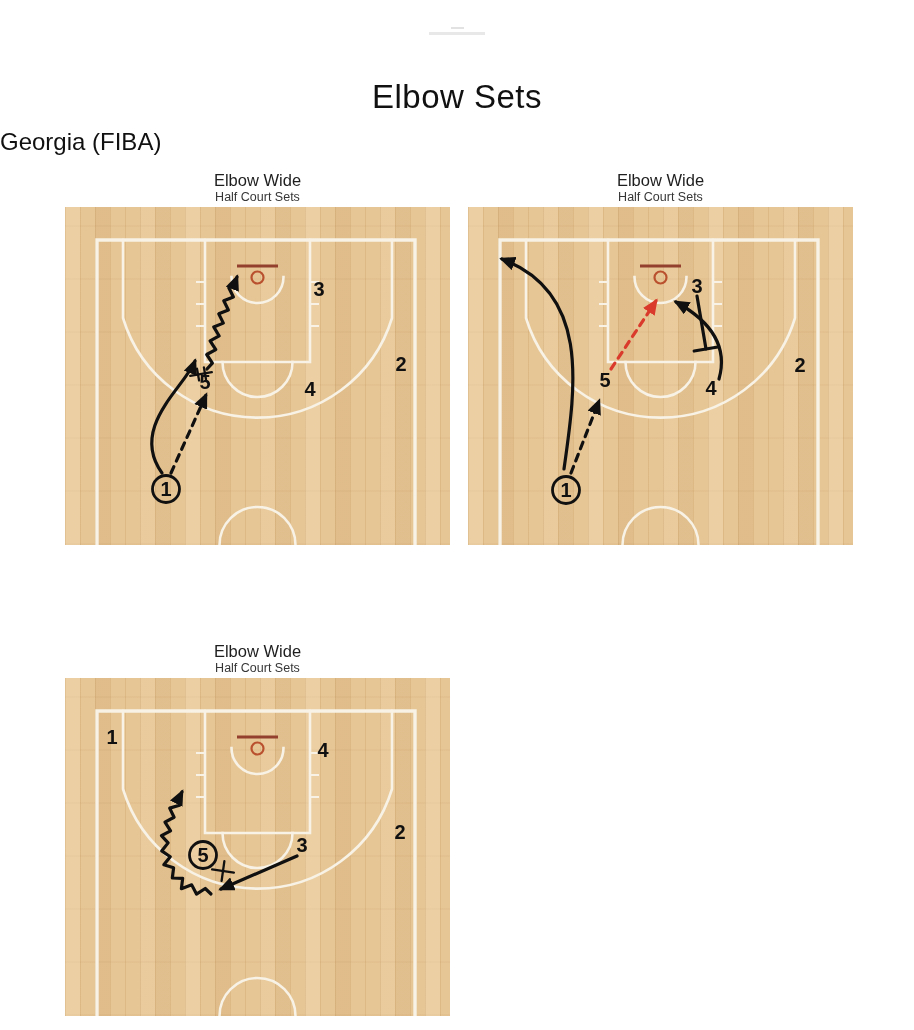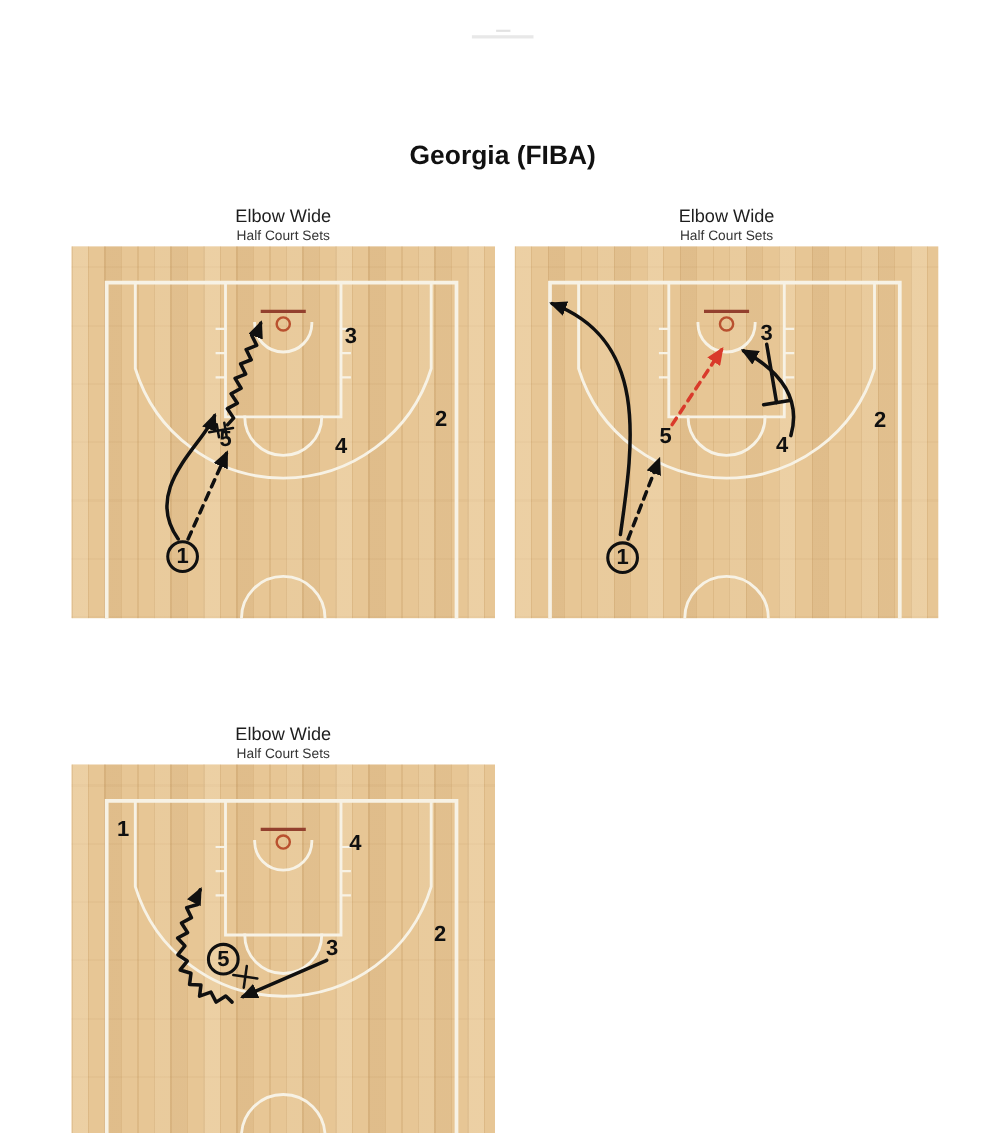--- a/index.html
+++ b/index.html
@@ -3,28 +3,28 @@
 <meta charset="utf-8">
 <style>
   html,body{margin:0;padding:0;background:#ffffff;}
   .page{position:relative;width:914px;height:1030px;background:#fff;overflow:hidden;
         font-family:"Liberation Sans",sans-serif;color:#111;}
   .watermark{position:absolute;top:27px;left:50%;transform:translateX(-50%);opacity:.5;}
   .watermark .wm1{width:13px;height:2px;background:#c6c6c6;margin:0 auto 3px;}
   .watermark .wm2{width:56px;height:3px;background:#d2d2d2;}
   .page-title{position:absolute;top:78px;left:0;width:100%;text-align:center;
               font-size:33px;font-weight:400;letter-spacing:.5px;}
-  .page-subtitle{position:absolute;top:128px;left:0;width:100%;text-align:center;
-              font-size:24px;font-weight:700;}
+  .page-subtitle{position:absolute;top:128px;left:0;width:100%;
+              font-size:24px;font-weight:400;}
   .diagram{position:absolute;width:385px;}
   .d0{left:65px;top:170px;}
   .d1{left:468px;top:170px;}
   .d2{left:65px;top:641px;}
   .court-head{height:37px;text-align:center;}
-  .court-head .h1{font-size:16.5px;line-height:20px;color:#1e1e1e;margin-top:17px;}
+  .court-head .h1{font-size:16.5px;line-height:20px;color:#1e1e1e;}
   .court-head .h2{font-size:12.5px;line-height:15px;color:#363636;text-align:center;}
   .court{position:relative;width:385px;height:338px;
      background-color:var(--wood,#e7c695);
      background-image:
        repeating-linear-gradient(90deg, rgba(167,116,52,.16) 0 1px, rgba(0,0,0,0) 1px 15px),
        repeating-linear-gradient(90deg, rgba(255,242,216,.22) 0 15px, rgba(0,0,0,0) 15px 30px,
           rgba(160,108,48,.10) 30px 45px, rgba(0,0,0,0) 45px 75px, rgba(255,245,224,.10) 75px 90px,
           rgba(150,100,45,.07) 90px 105px, rgba(0,0,0,0) 105px 120px),
        repeating-linear-gradient(0deg, rgba(150,100,45,.05) 0 2px, rgba(0,0,0,0) 2px 53px);}
   .court svg{position:absolute;left:0;top:0;display:block;}
@@ -32,20 +32,21 @@
   .boundary{stroke-width:3.4;}
 </style>
 </head>
 <body>
 
 <div class="page">
   <div class="watermark">
     <div class="wm1"></div>
     <div class="wm2"></div>
   </div>
+  <div class="page-title">Elbow Sets</div>
   <div class="page-subtitle">Georgia (FIBA)</div>
 
   <section class="diagram d0">
     <div class="court-head">
       <div class="h1">Elbow Wide</div>
       <div class="h2">Half Court Sets</div>
     </div>
     <div class="court">
   <svg viewBox="0 0 385 338" width="385" height="338">
     <g class="court-lines">

